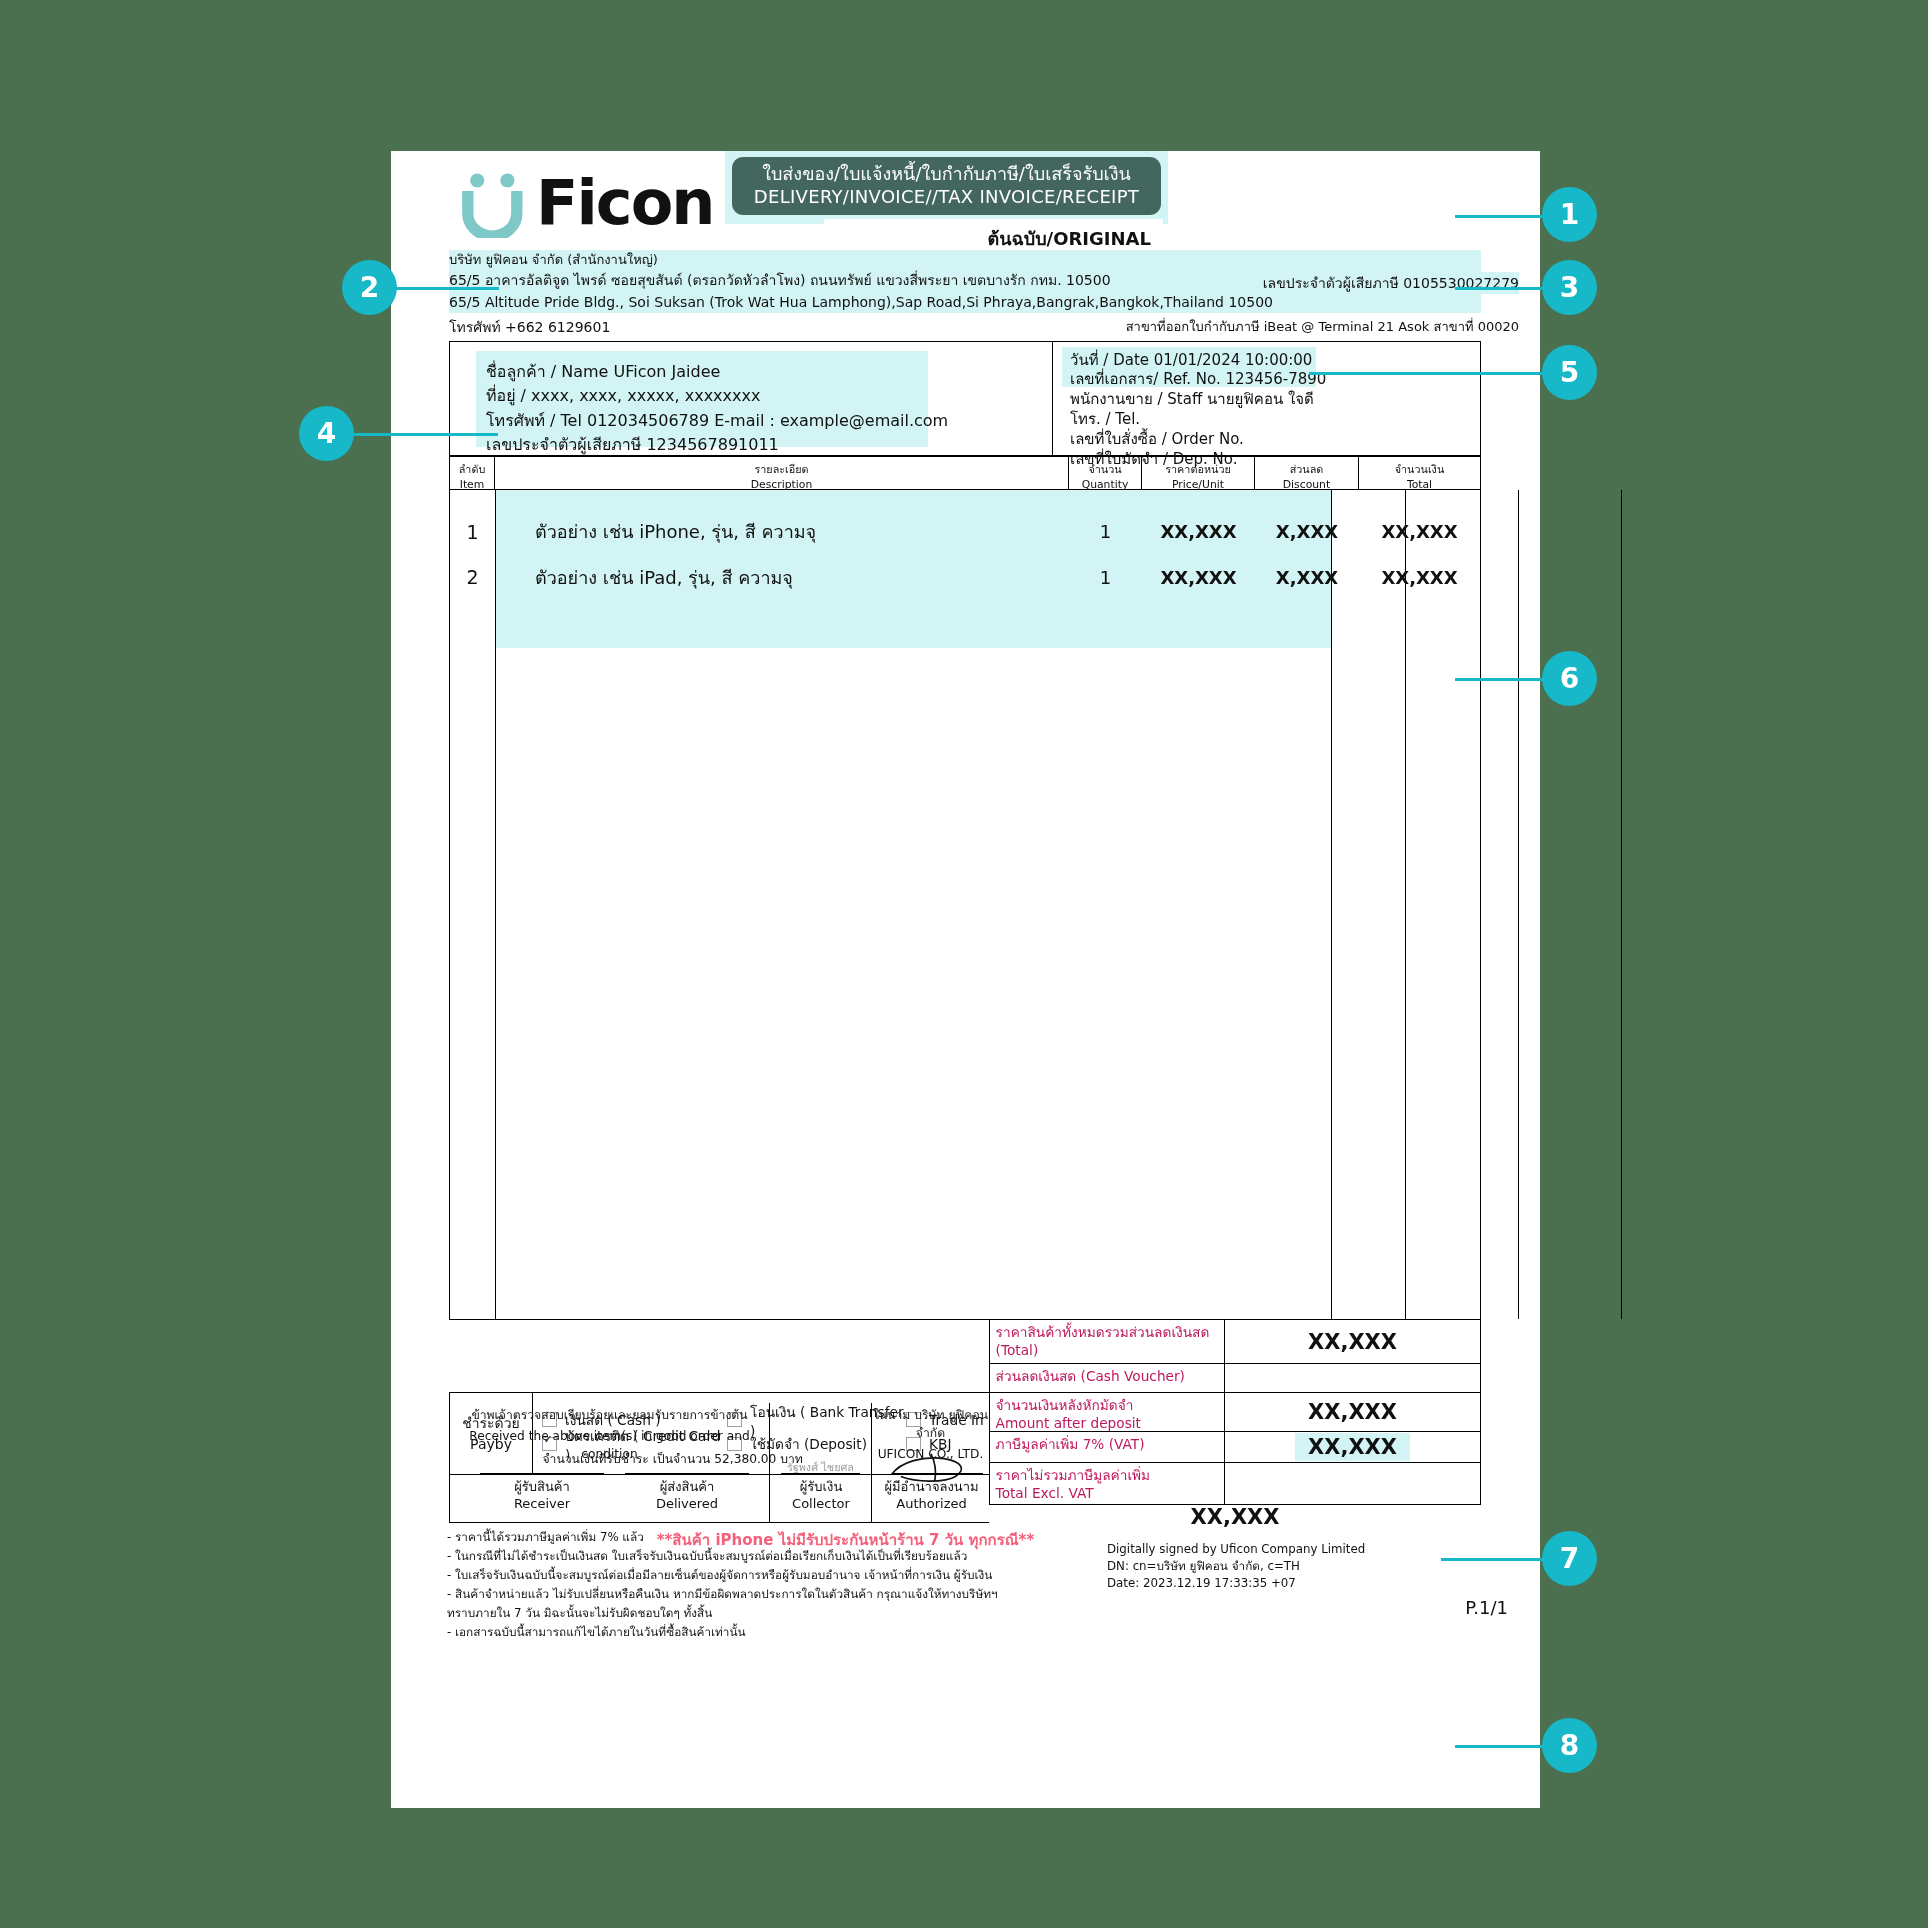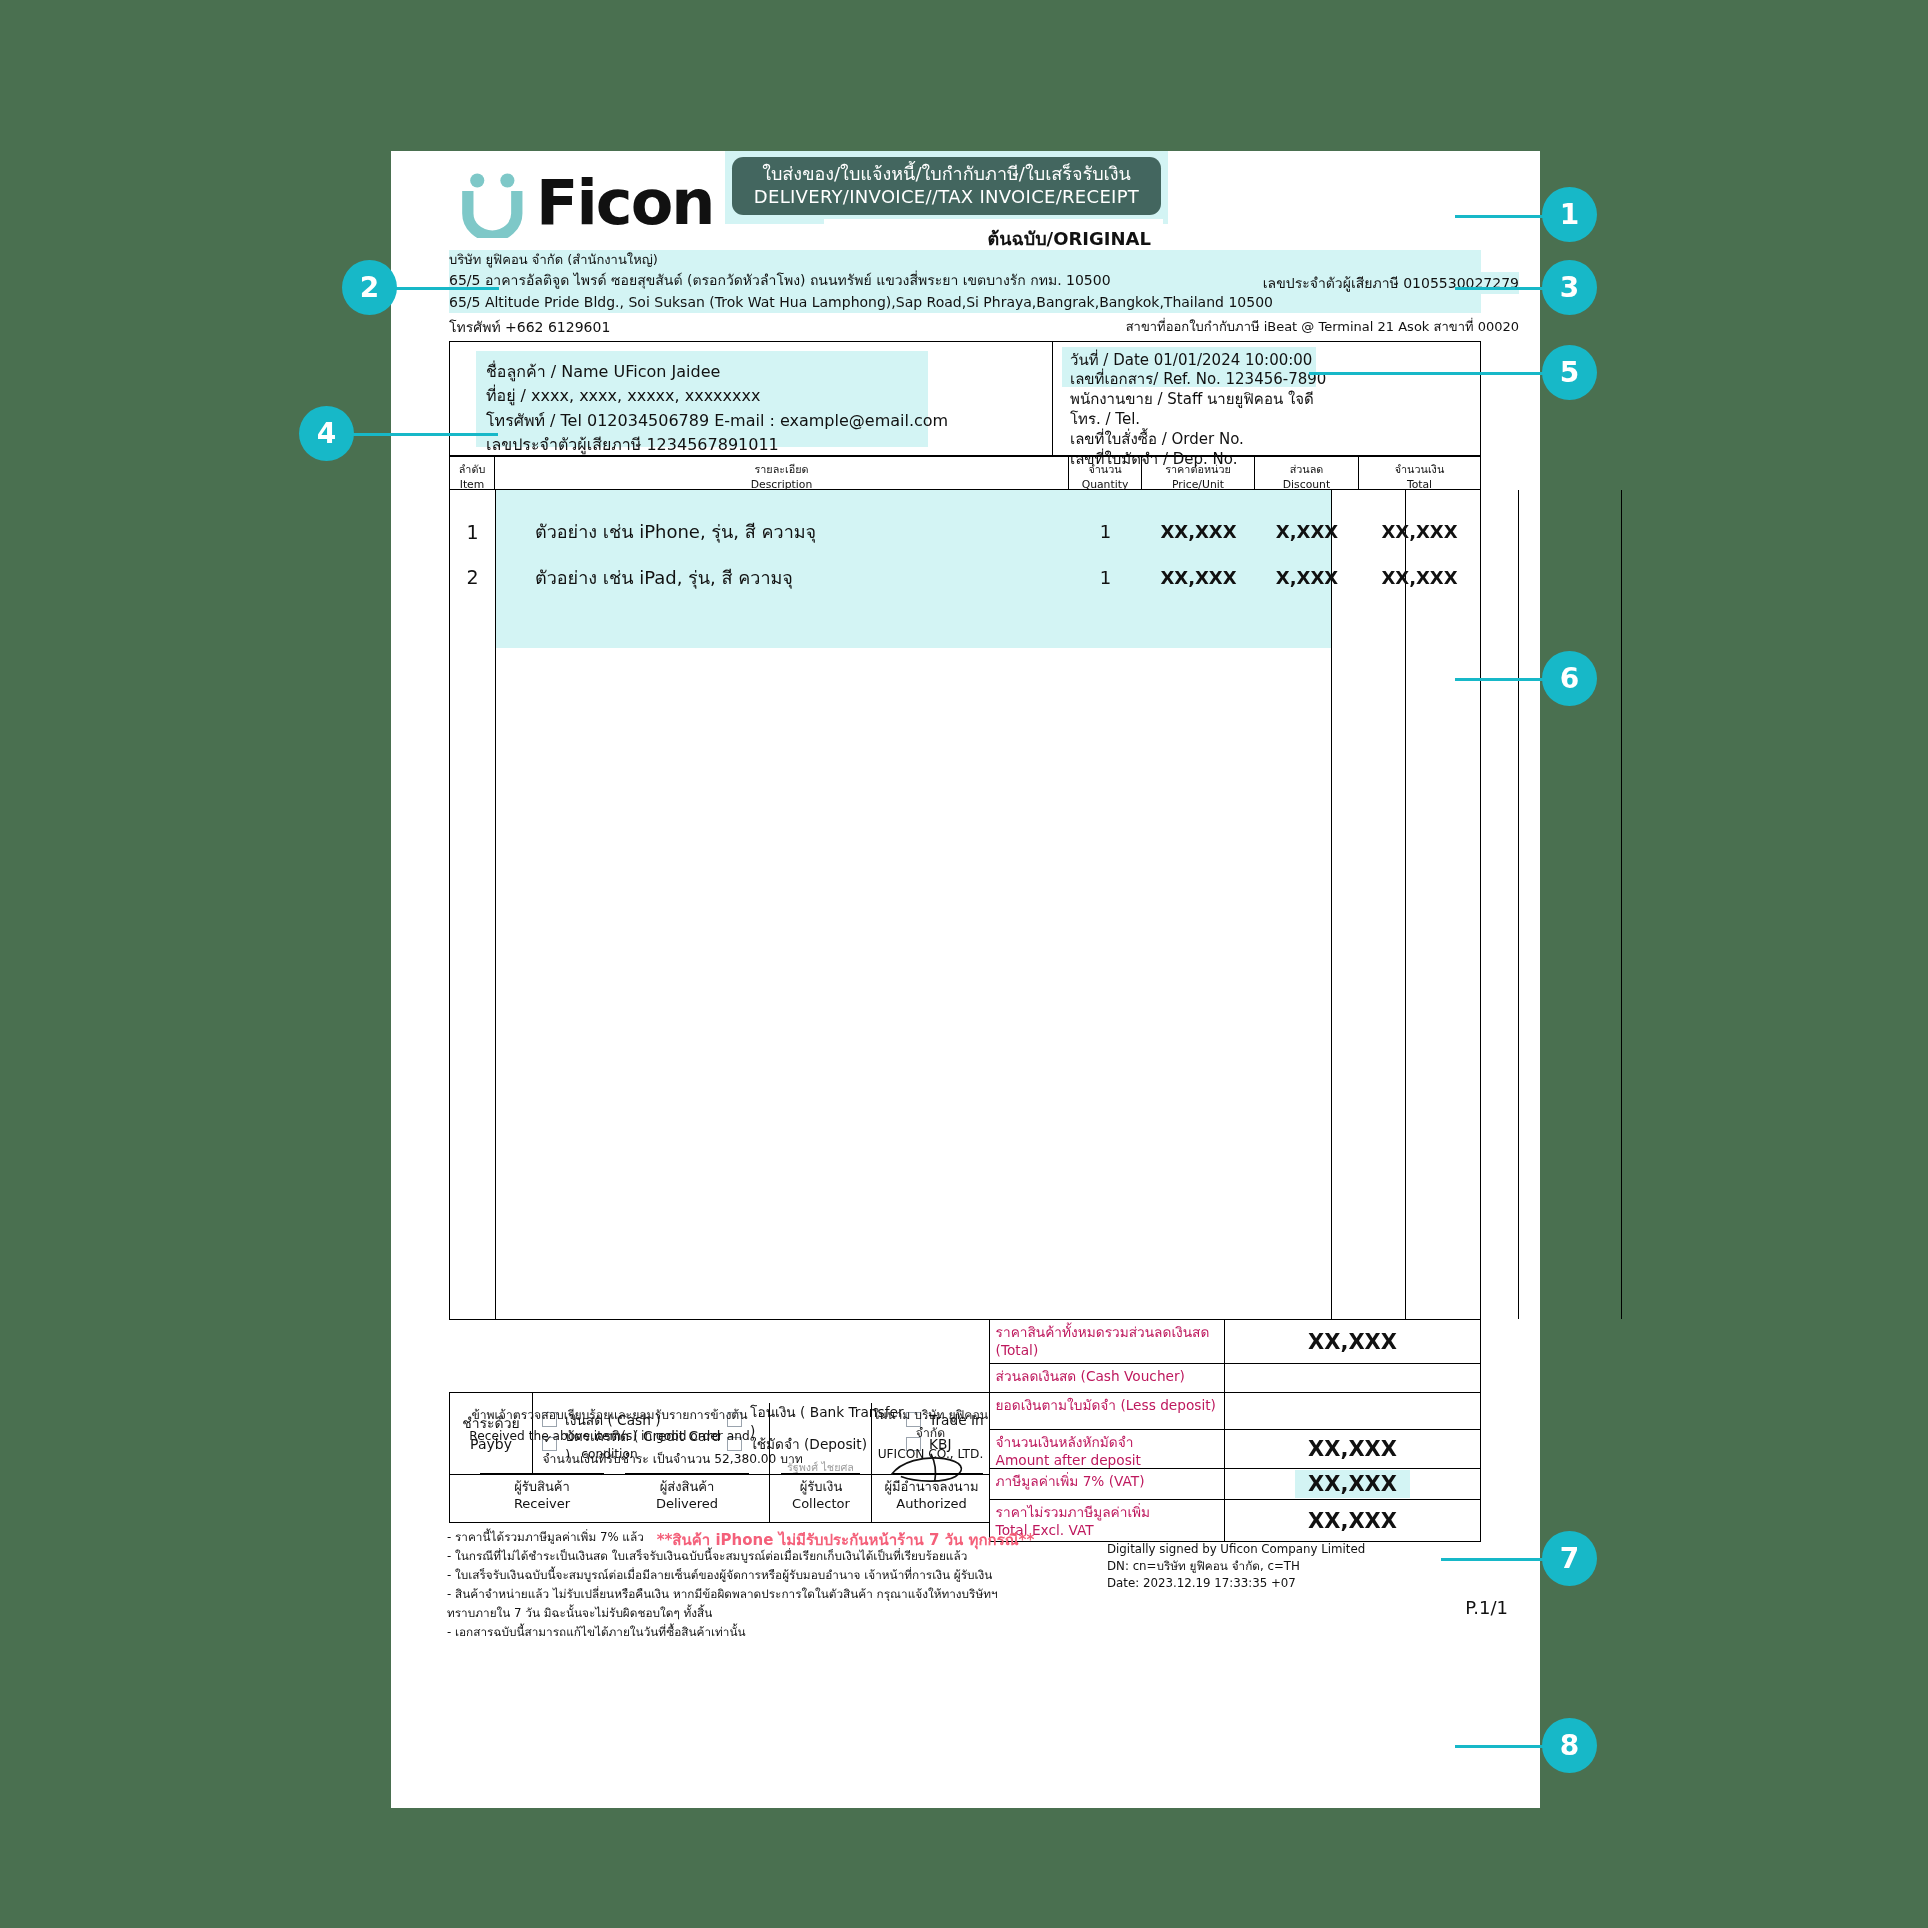--- a/index.html
+++ b/index.html
@@ -77,21 +77,21 @@
   .it-price{width:113px;text-align:center;font-size:18px;font-weight:700;color:#111;}
   .it-disc{width:104px;text-align:center;font-size:18px;font-weight:700;color:#111;}
   .it-tot{width:121px;text-align:center;font-size:18px;font-weight:700;color:#111;}
   #itemhl{position:absolute;left:45px;top:0px;width:836px;height:158px;background:#d3f4f4;}
 
   
   #lower{position:absolute;left:58px;top:1169px;width:1032px;height:202px;}
   #sum-block{position:absolute;left:540px;top:0;width:492px;border:1.9px solid #000;
     border-top:none;box-sizing:border-box;}
   .sum-row{display:flex;border-bottom:1.4px solid #000;}
-  .sum-row:last-child{border-bottom:none;}
+  .sum-row:last-child{border-bottom:none;flex-direction:column;}
   .sum-lbl{width:235px;border-right:1.4px solid #000;box-sizing:border-box;
     padding:2.8px 5.6px;font-size:13.7px;line-height:18px;color:#be185d;}
   .sum-val{flex:1;box-sizing:border-box;display:flex;align-items:center;
     justify-content:center;font-size:21px;font-weight:700;color:#111;}
   .sum-val.small{font-size:13px;font-weight:400;}
 
   #pay-block{position:absolute;left:0;top:72px;width:540px;height:83px;
     border:1.9px solid #000;border-right:none;box-sizing:border-box;display:flex;}
   #pay-lbl{width:83px;border-right:1.9px solid #000;box-sizing:border-box;
     display:flex;flex-direction:column;align-items:center;justify-content:center;
@@ -244,24 +244,20 @@
 
     <div id="sum-block">
       <div class="sum-row" style="height:43px">
         <div class="sum-lbl">ราคาสินค้าทั้งหมดรวมส่วนลดเงินสด (Total)</div>
         <div class="sum-val">XX,XXX</div>
       </div>
       <div class="sum-row" style="height:28px">
         <div class="sum-lbl">ส่วนลดเงินสด (Cash Voucher)</div>
         <div class="sum-val small"></div>
       </div>
-      <div class="sum-row" style="height:36px">
-        <div class="sum-lbl">ยอดเงินตามใบมัดจำ (Less deposit)</div>
-        <div class="sum-val small"></div>
-      </div>
       <div class="sum-row" style="height:38px">
         <div class="sum-lbl">
           <div>จำนวนเงินหลังหักมัดจำ</div>
           <div>Amount after deposit</div>
         </div>
         <div class="sum-val">XX,XXX</div>
       </div>
       <div class="sum-row" style="height:30px">
         <div class="sum-lbl">ภาษีมูลค่าเพิ่ม 7% (VAT)</div>
         <div class="sum-val">

